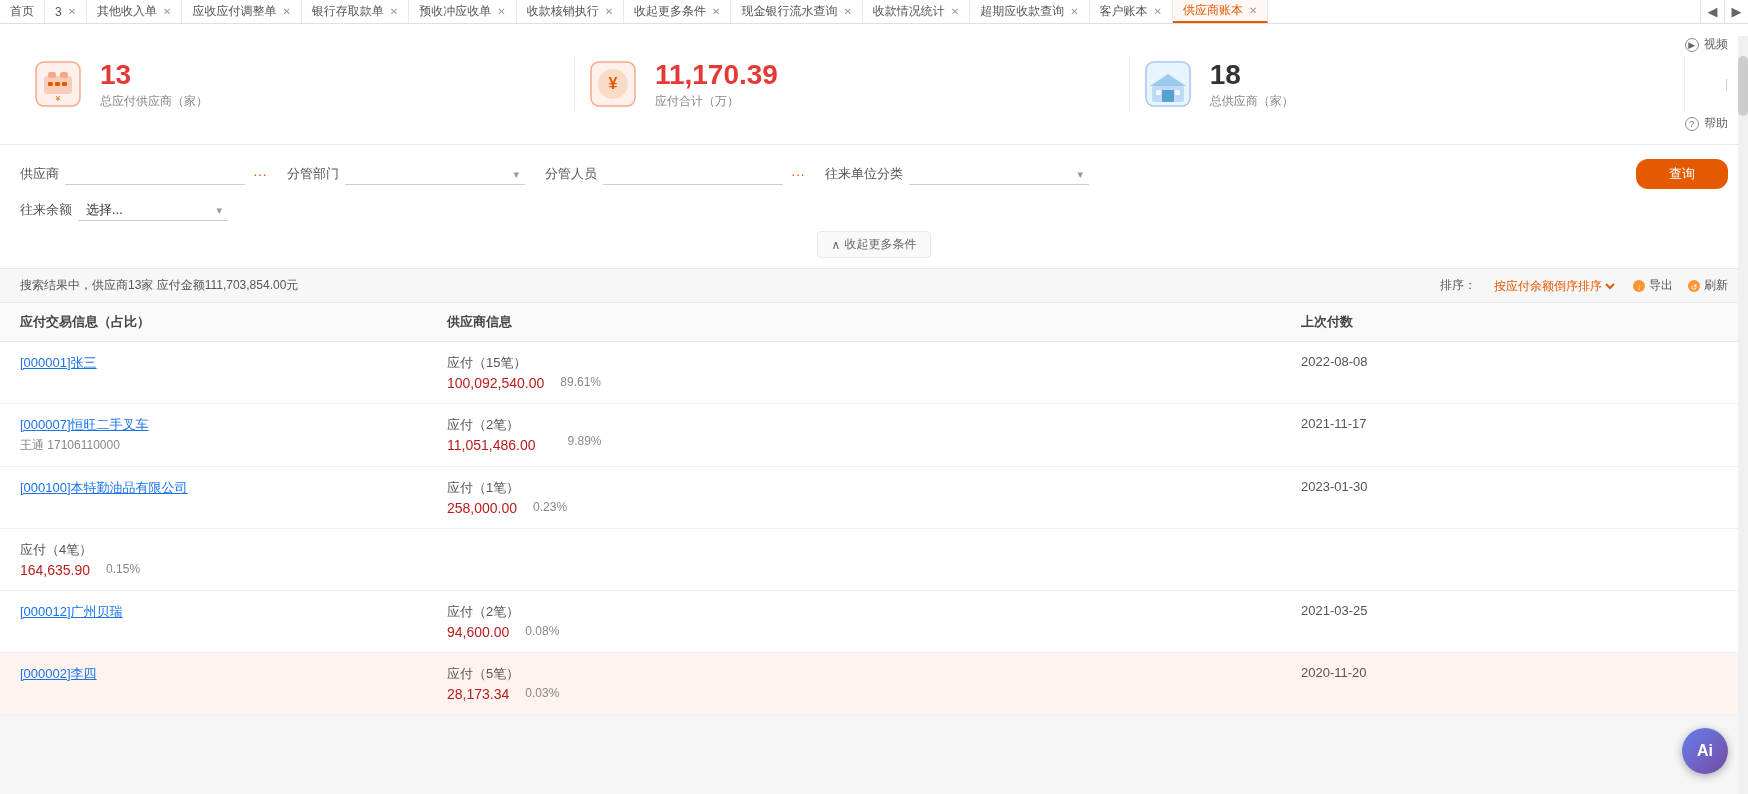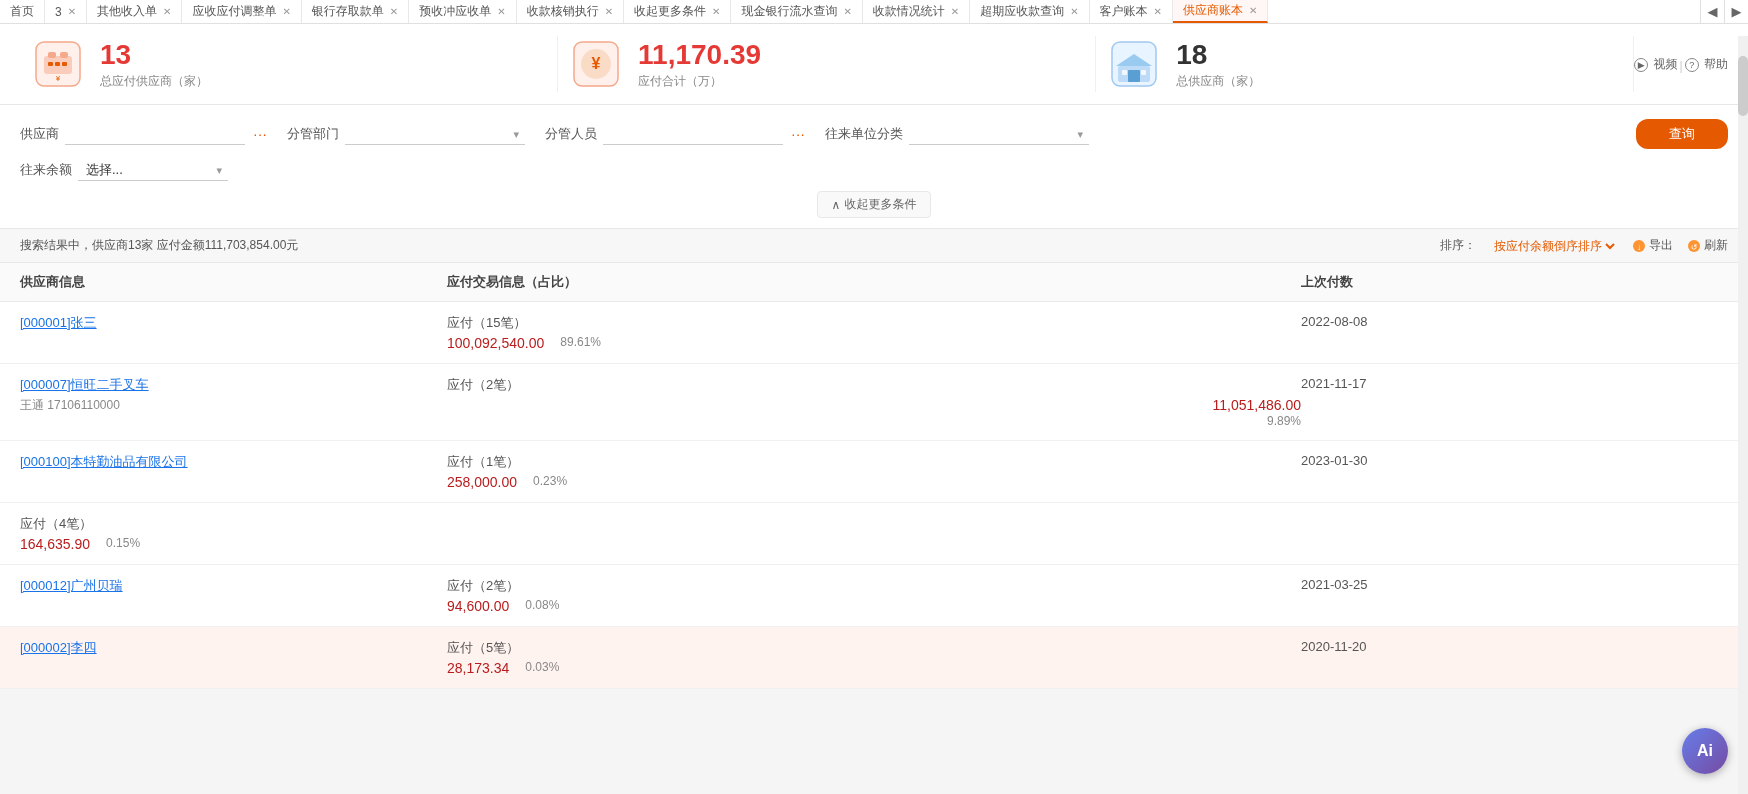--- a/index.html
+++ b/index.html
@@ -28,21 +28,21 @@
     .summary-card {
       display: flex; align-items: center; gap: 14px; flex: 1;
       border-right: 1px solid #f0f0f0; padding: 0 30px 0 10px;
     }
     .summary-card:last-child { border-right: none; }
     .card-icon { width: 56px; height: 56px; display: flex; align-items: center; justify-content: center; }
     .card-icon svg { width: 52px; height: 52px; }
     .card-info { display: flex; flex-direction: column; }
     .card-number { font-size: 28px; font-weight: bold; color: #e53935; line-height: 1.2; }
     .card-label { font-size: 12px; color: #888; margin-top: 2px; }
-    .top-right-links { margin-left: auto; display: flex; align-items: flex-end; gap: 2px; font-size: 12px; color: #666; white-space: nowrap; }
+    .top-right-links { margin-left: auto; display: flex; align-items: flex-end; gap: 24px; font-size: 12px; color: #666; white-space: nowrap; flex-direction: column; }
     .top-right-links span { cursor: pointer; }
 
     
     .search-area {
       background: #fff; padding: 14px 20px 10px; border-bottom: 1px solid #e8e8e8;
     }
     .search-row { display: flex; align-items: center; gap: 20px; margin-bottom: 10px; flex-wrap: wrap; }
     .search-field { display: flex; align-items: center; gap: 6px; }
     .search-field label { font-size: 13px; color: #555; white-space: nowrap; }
     .search-input {
@@ -311,22 +311,22 @@
         <circle cx="7" cy="7" r="6" fill="#ff7a00" opacity="0.8"></circle>
         <text x="7" y="11" text-anchor="middle" font-size="8" fill="#fff">↺</text>
       </svg>
       <span>刷新</span>
     </div>
   </div>
 </div>
 
 <div class="table-container">
   <div class="table-header">
+    <span>应付交易信息（占比）</span>
     <span>供应商信息</span>
-    <span>应付交易信息（占比）</span>
     <span>上次付数</span>
   </div>
 
   <div class="table-row">
     <div>
       <div class="supplier-link">[000001]张三</div>
     </div>
     <div>
       <div class="pay-label">应付（15笔）</div>
       <div style="display:flex;align-items:center;gap:0;">
@@ -339,21 +339,21 @@
     </div>
   </div>
 
   <div class="table-row">
     <div>
       <div class="supplier-link">[000007]恒旺二手叉车</div>
       <div class="supplier-sub">王通  17106110000</div>
     </div>
     <div>
       <div class="pay-label">应付（2笔）</div>
-      <div style="display:flex;align-items:flex-end;gap:1px;flex-direction:column;">
+      <div style="display:flex;align-items:flex-start;gap:16px;">
         <span class="pay-amount">11,051,486.00</span>
         <span class="pay-percent">9.89%</span>
       </div>
     </div>
     <div>
       <span class="last-pay">2021-11-17</span>
     </div>
   </div>
 
   <div class="table-row">

